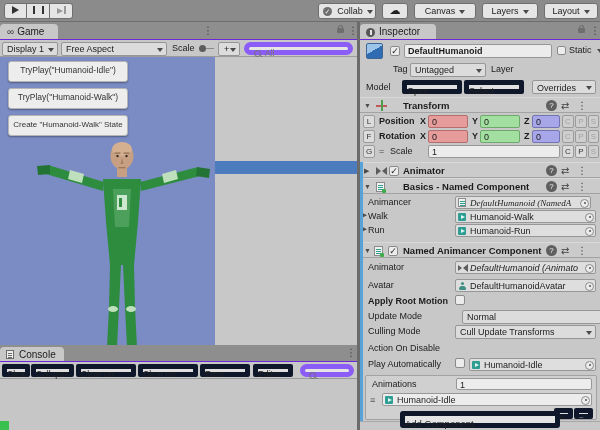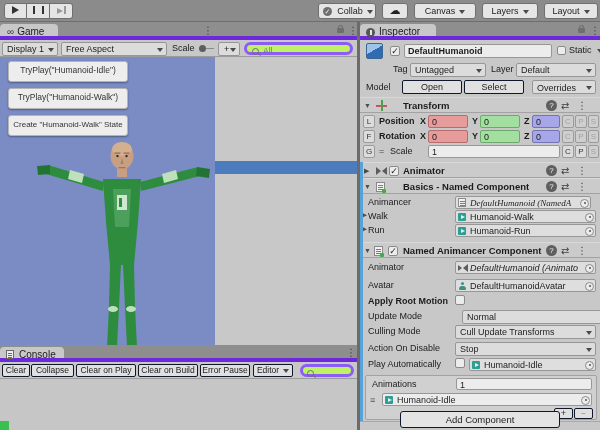--- a/index.html
+++ b/index.html
@@ -16,33 +16,33 @@
   .seg{border-radius:0;border-left:none;}
   .segfirst{border-radius:3px 0 0 3px;border-left:1px solid #6f6f6f;}
   .seglast{border-radius:0 3px 3px 0;}
   .caret{display:inline-block;width:0;height:0;border-left:3px solid transparent;border-right:3px solid transparent;
          border-top:4px solid #4a4a4a;vertical-align:middle;margin-left:4px;}
   .play-tri{display:inline-block;width:0;height:0;border-top:4px solid transparent;border-bottom:4px solid transparent;border-left:7px solid #333;}
   .pause-bars{display:inline-block;width:7px;height:8px;border-left:2.5px solid #333;border-right:2.5px solid #333;}
   .step-tri{display:inline-block;width:0;height:0;border-top:3.5px solid transparent;border-bottom:3.5px solid transparent;border-left:6px solid #999;}
   .step-bar{display:inline-block;width:2px;height:8px;background:#999;margin-left:1px;}
   
-  .tabbar{background:#8e8e8e;border-bottom:4px solid #6d28d9;}
+  .tabbar{background:#8e8e8e;border-bottom:1px solid #6d28d9;}
   .tab{position:absolute;top:2px;bottom:0;background:#c8c8c8;border-radius:4px 4px 0 0;line-height:16px;padding:0 7px;box-sizing:border-box;}
   .kebab{color:#3f3f3f;font-size:10px;line-height:16px;}
   .lock-ic{position:absolute;width:7px;height:5px;background:#6e6e6e;border-radius:1px;}
   .lock-ic::before{content:"";position:absolute;left:1px;top:-3px;width:3px;height:3px;border:1px solid #6e6e6e;border-bottom:none;border-radius:3px 3px 0 0;}
   
   .ptool{background:#c8c8c8;border-bottom:1px solid #9c9c9c;}
   .dd{position:absolute;background:#dcdcdc;border:1px solid #969696;border-radius:2px;line-height:11px;font-size:9px;
       padding:1px 12px 0 4px;box-sizing:border-box;color:#222;}
   .dd .caret{position:absolute;right:3px;top:5px;margin:0;}
-  .btn{position:absolute;background:#e0e0e0;border:1px solid #0f172a;border-radius:2px;text-align:center;font-size:8.5px;
+  .btn{position:absolute;background:#e0e0e0;border:5px solid #0f172a;border-radius:2px;text-align:left;font-size:8.5px;
        line-height:11px;box-sizing:border-box;color:#222;}
-  .searchpill{position:absolute;background:#bef264;border:3px solid #8b5cf6;border-radius:8px;box-sizing:border-box;}
+  .searchpill{position:absolute;background:#e5e5e5;border:5px solid #8b5cf6;border-radius:8px;box-sizing:border-box;}
   .mag{position:absolute;width:5px;height:5px;border:1px solid #6f6f6f;border-radius:50%;}
   .mag::after{content:"";position:absolute;width:3px;height:1px;background:#6f6f6f;transform:rotate(45deg);right:-3px;bottom:-1px;}
   
   .gamebtn{position:absolute;left:8px;width:118px;height:19px;background:#ededed;border:1px solid #b5b5b5;border-radius:3px;
            text-align:center;line-height:17px;font-size:8.5px;color:#333;box-shadow:0 1px 2px rgba(0,0,0,.35);}
   .knob{position:absolute;width:7px;height:7px;border-radius:50%;background:#5d5d5d;}
   .slidetrack{position:absolute;height:1px;background:#8a8a8a;}
   
   .hrow{position:absolute;left:215px;width:142px;height:13px;line-height:13px;font-size:9px;white-space:nowrap;}
   .hrow .fold{position:absolute;top:0;font-size:6.5px;color:#4f4f4f;line-height:13px;}
@@ -268,21 +268,20 @@
     <div class="model-ic" style="left:6px;top:3px;"></div>
     <div class="chk" style="left:30px;top:6px;">✓</div>
     <div class="txtfield" style="left:44px;top:4px;width:148px;height:14px;font-weight:bold;">DefaultHumanoid</div>
     <div class="chk" style="left:197px;top:6px;width:9px;height:9px;"></div>
     <div class="abs" style="left:209px;top:5px;font-size:9px;">Static</div>
     <span class="caret" style="position:absolute;left:233px;top:9px;"></span>
 
     <div class="abs" style="left:33px;top:24px;font-size:9px;">Tag</div>
     <div class="dd" style="left:50px;top:23px;width:76px;"><span>Untagged</span><span class="caret"></span></div>
     <div class="abs" style="left:131px;top:24px;font-size:9px;">Layer</div>
-    <div class="dd" style="left:156px;top:23px;width:80px;"><span>Default</span><span class="caret"></span></div>
 
     <div class="abs" style="left:6px;top:42px;font-size:9px;">Model</div>
     <div class="btn" style="left:42px;top:40px;width:60px;height:14px;font-size:9px;line-height:12px;">Open</div>
     <div class="btn" style="left:104px;top:40px;width:60px;height:14px;font-size:9px;line-height:12px;">Select</div>
     <div class="dd" style="left:172px;top:40px;width:64px;height:14px;line-height:12px;"><span>Overrides</span><span class="caret" style="top:5px;"></span></div>
 
     <div class="comphead" style="left:0;top:57px;width:240px;">
       <span class="fold">▼</span>
       <span class="axis-ic" style="left:16px;top:2px;"></span>
       <span class="title">Transform</span>
@@ -393,21 +392,20 @@
       <span>DefaultHumanoidAvatar</span>
       <span class="picker"></span>
     </div>
     <div class="abs b" style="left:8px;top:256px;font-size:9px;">Apply Root Motion</div>
     <div class="chk" style="left:95px;top:255px;"></div>
     <div class="abs" style="left:8px;top:271px;font-size:9px;">Update Mode</div>
     <div class="dd" style="left:102px;top:270px;width:167px;"><span>Normal</span><span class="caret"></span></div>
     <div class="abs" style="left:8px;top:286px;font-size:9px;">Culling Mode</div>
     <div class="dd" style="left:95px;top:285px;width:141px;"><span>Cull Update Transforms</span><span class="caret"></span></div>
     <div class="abs" style="left:8px;top:303px;font-size:9px;">Action On Disable</div>
-    <div class="dd" style="left:95px;top:302px;width:141px;"><span>Stop</span><span class="caret"></span></div>
     <div class="abs" style="left:8px;top:319px;font-size:9px;">Play Automatically</div>
     <div class="chk" style="left:95px;top:318px;"></div>
     <div class="objfield" style="left:109px;top:318px;width:127px;height:13px;">
       <span class="clip-ic" style="left:2px;top:2px;"></span>
       <span>Humanoid-Idle</span>
       <span class="picker"></span>
     </div>
 
     <div class="abs" style="left:5px;top:335px;width:232px;height:45px;border:1px solid #a2a2a2;border-radius:2px;background:#d0d0d0;">
       <div class="abs" style="left:6px;top:3px;font-size:9px;">Animations</div>

